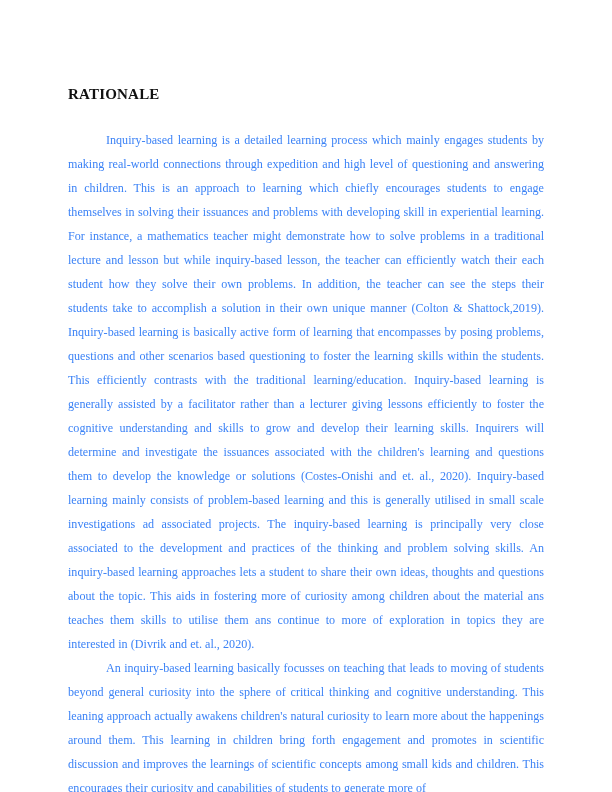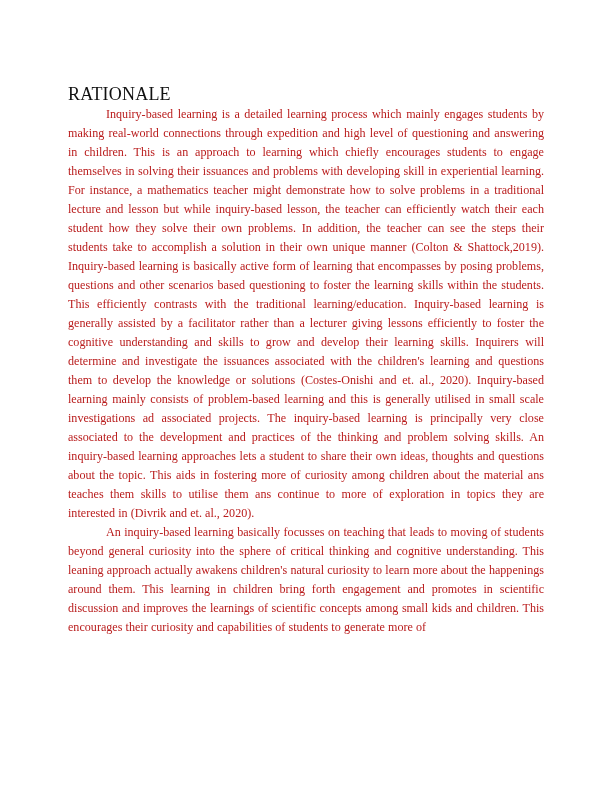--- a/index.html
+++ b/index.html
@@ -18,34 +18,34 @@
     overflow: hidden;
     box-sizing: border-box;
   }
   .content {
     position: absolute;
     left: 68px;
     top: 86px;
     width: 476px;
   }
   .doc-heading {
-    font-size: 18px;
-    font-weight: normal;
+    font-size: 15px;
+    font-weight: bold;
     color: #111111;
     letter-spacing: 0.2px;
     line-height: 16px;
-    margin: 0 0 3px 0;
+    margin: 0 0 26px 0;
     text-align: left;
   }
   .doc-paragraph {
     font-size: 12.1px;
-    color: #b91c1c;
+    color: #3b82f6;
     text-align: justify;
     text-justify: inter-word;
-    line-height: 19px;
+    line-height: 24px;
     margin: 0;
     text-indent: 38px;
     hyphens: none;
     -webkit-hyphens: none;
     word-spacing: 0.15px;
   }
   .doc-paragraph + .doc-paragraph {
     margin-top: 0;
   }
 </style>

